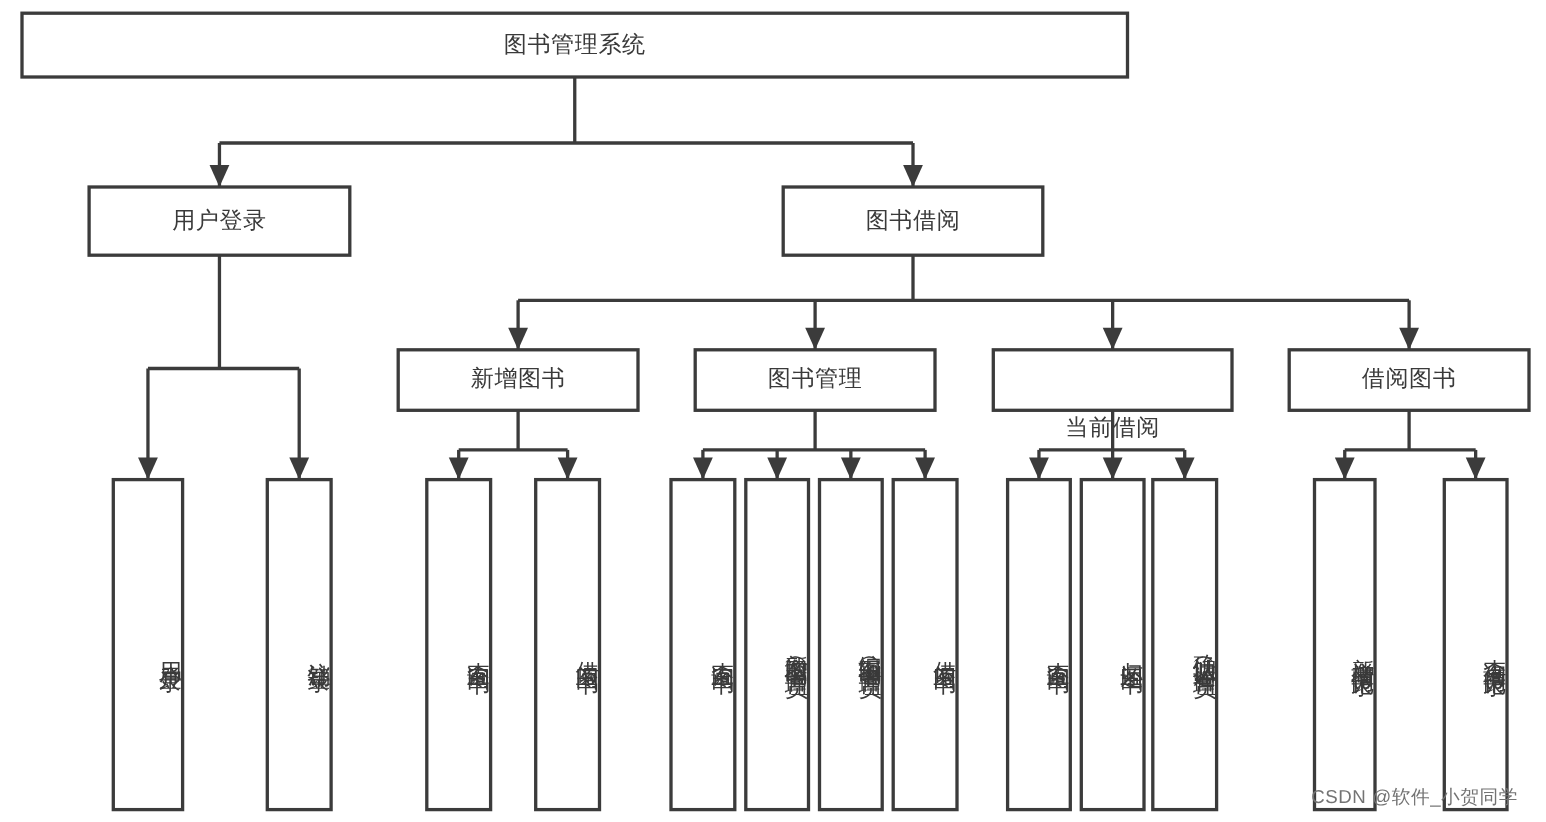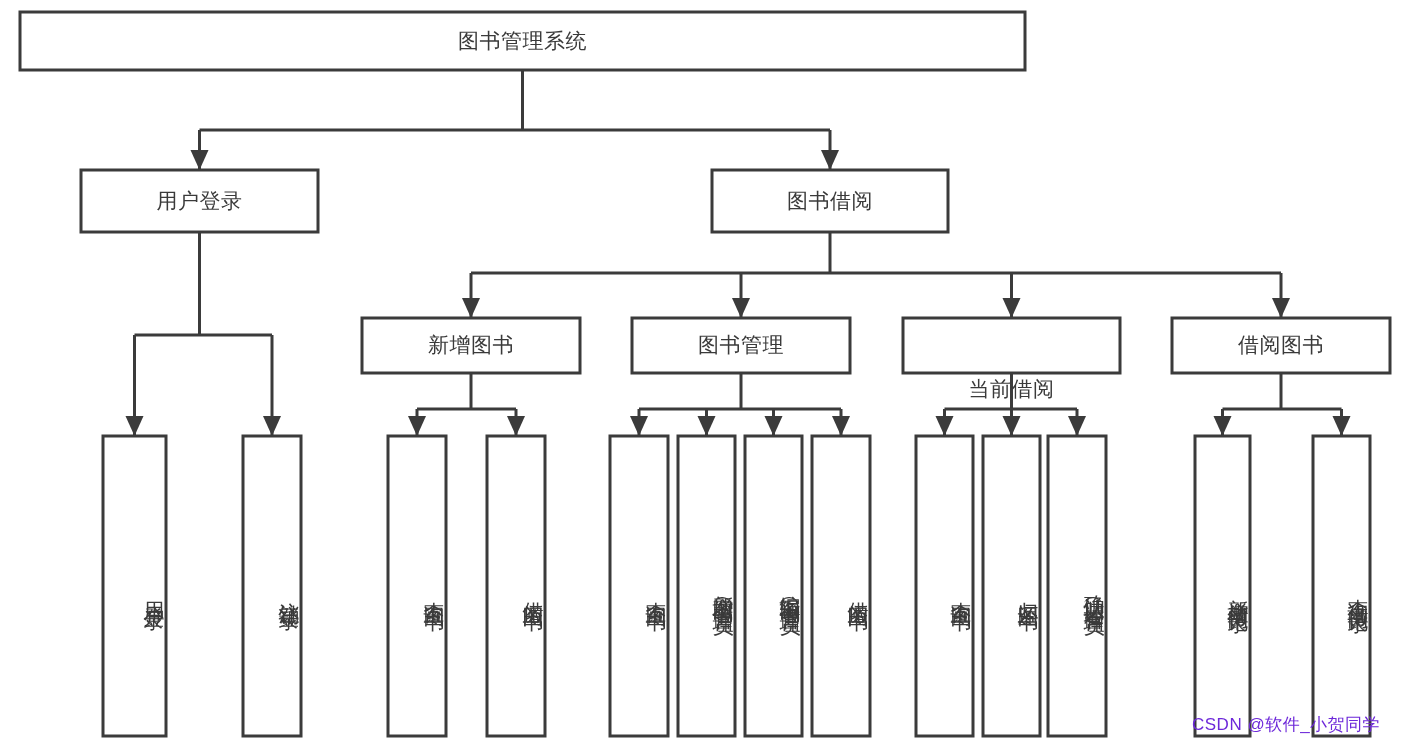--- a/index.html
+++ b/index.html
@@ -61,21 +61,21 @@
     align-items: flex-start;
     justify-content: center;
     padding-top: 10px;
     box-sizing: border-box;
   }
   .watermark {
     position: absolute;
     left: 1192px;
     top: 713px;
     font-size: 17px;
-    color: #6d28d9;
+    color: #737373;
     letter-spacing: 0.5px;
     white-space: nowrap;
   }
 </style>
 </head>
 <body>
 
 <div id="diagram-root">
   <svg class="diagram-canvas" viewBox="0 0 1405 747">
     <g id="connectors-layer">

